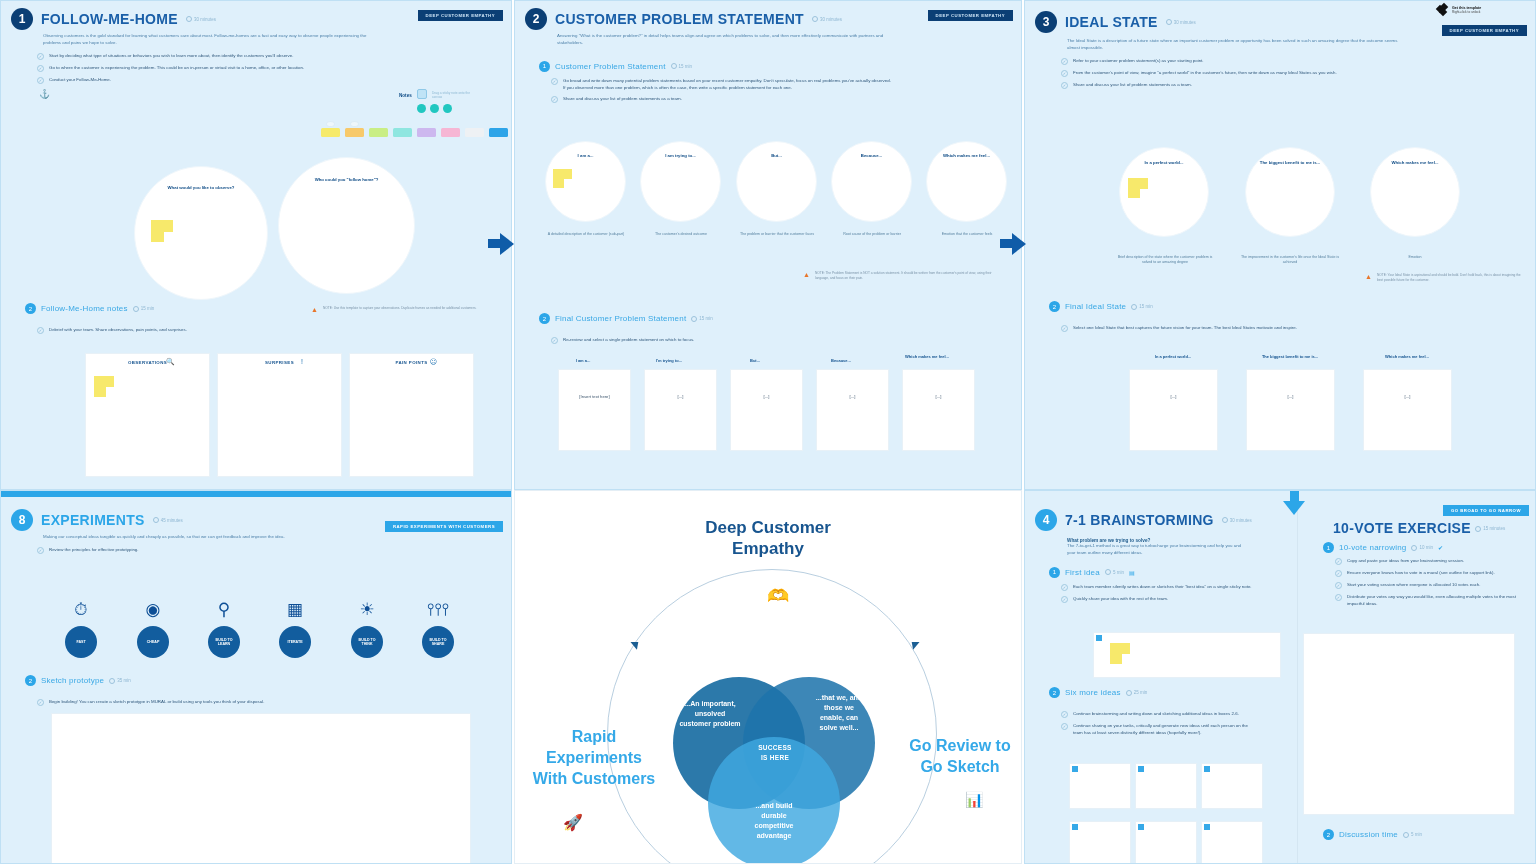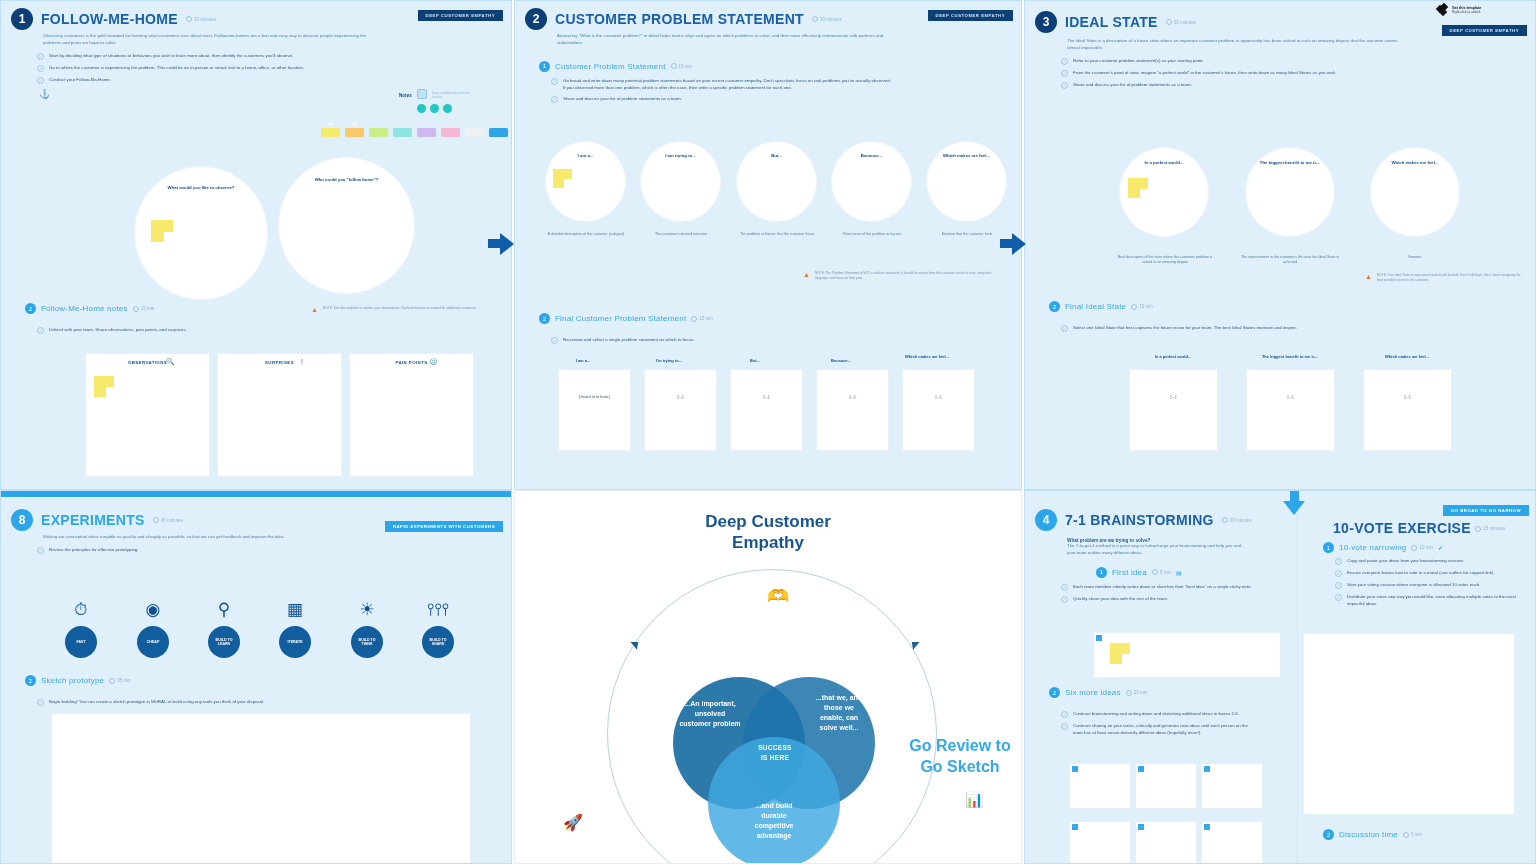--- a/index.html
+++ b/index.html
@@ -142,21 +142,21 @@
   .teal { width:9px;height:9px;border-radius:50%;background:#21c7c0; }
   .notes-ic {
     position:absolute;width:10px;height:10px;border-radius:2px;
     background:#bfe3f6;border:1px solid #8fc9e8;
   }
   .notes-txt { position:absolute; font-size:3.2px; color:#8db8d3; line-height:1.4; }
 
   
   .venn-wrap { position:absolute; inset:0; }
   .venn-title {
-    position:absolute; top:20px; left:0; right:0; text-align:center;
+    position:absolute; top:26px; left:0; right:0; text-align:center;
     font-size:17px; font-weight:bold; color:#18558f; line-height:1.25;
   }
   .orbit {
     position:absolute; border:1px solid #b9cfe0; border-radius:50%;
   }
   .side-lbl {
     position:absolute; font-size:16px; font-weight:bold;
     color:#35a9e8; line-height:1.3; text-align:center;
   }
   .vcirc { position:absolute; border-radius:50%; }
@@ -572,20 +572,25 @@
         <span style="display:block;">Deep Customer</span>
         <span style="display:block;">Empathy</span>
       </div>
 
       <div class="orbit" style="left:92px;top:78px;width:330px;height:330px;"></div>
       <div style="position:absolute;left:252px;top:94px;font-size:18px;color:#3fa9e6;">🫶</div>
 
       <div style="position:absolute;left:118px;top:148px;width:0;height:0;border-left:6px solid #1b5e93;border-top:5px solid transparent;border-bottom:5px solid transparent;transform:rotate(-40deg);"></div>
       <div style="position:absolute;left:396px;top:148px;width:0;height:0;border-right:6px solid #1b5e93;border-top:5px solid transparent;border-bottom:5px solid transparent;transform:rotate(40deg);"></div>
 
+      <div class="side-lbl" style="left:14px;top:236px;width:130px;">
+        <span style="display:block;">Rapid</span>
+        <span style="display:block;">Experiments</span>
+        <span style="display:block;">With Customers</span>
+      </div>
       <div class="side-lbl" style="left:382px;top:245px;width:126px;">
         <span style="display:block;">Go Review to</span>
         <span style="display:block;">Go Sketch</span>
       </div>
 
       <div style="position:absolute;left:48px;top:322px;font-size:16px;color:#9ec5dd;">🚀</div>
       <div style="position:absolute;left:450px;top:300px;font-size:15px;color:#3fa9e6;">📊</div>
 
       <div class="vcirc" style="left:158px;top:186px;width:132px;height:132px;background:#1a6ea3;opacity:.92;"></div>
       <div class="vcirc" style="left:228px;top:186px;width:132px;height:132px;background:#1d73ab;opacity:.86;"></div>
@@ -612,21 +617,21 @@
       <div class="numbadge light">4</div>
       <div class="p-title">7-1 BRAINSTORMING</div>
       <div class="timechip">
         <span class="clockdot"></span>
         <span>30 minutes</span>
       </div>
     </div>
     <div style="position:absolute;left:42px;top:47px;font-size:4.7px;font-weight:bold;color:#1f5b8c;">What problem are we trying to solve?</div>
     <div class="p-desc" style="padding-top:12px;max-width:230px;">The 7-to-get-1 method is a great way to turbocharge your brainstorming and help you and your team outline many different ideas.</div>
 
-    <div class="sec-head" style="padding-top:10px;margin-left:47px;">
+    <div class="sec-head" style="padding-top:10px;">
       <div class="secdot">1</div>
       <div class="sec-title">First idea</div>
       <div class="timechip">
         <span class="clockdot"></span>
         <span>5 min</span>
       </div>
       <span style="font-size:6px;color:#2ca6e8;">▤</span>
     </div>
     <div class="bullets" style="padding-left:36px;">
       <div class="bul">

